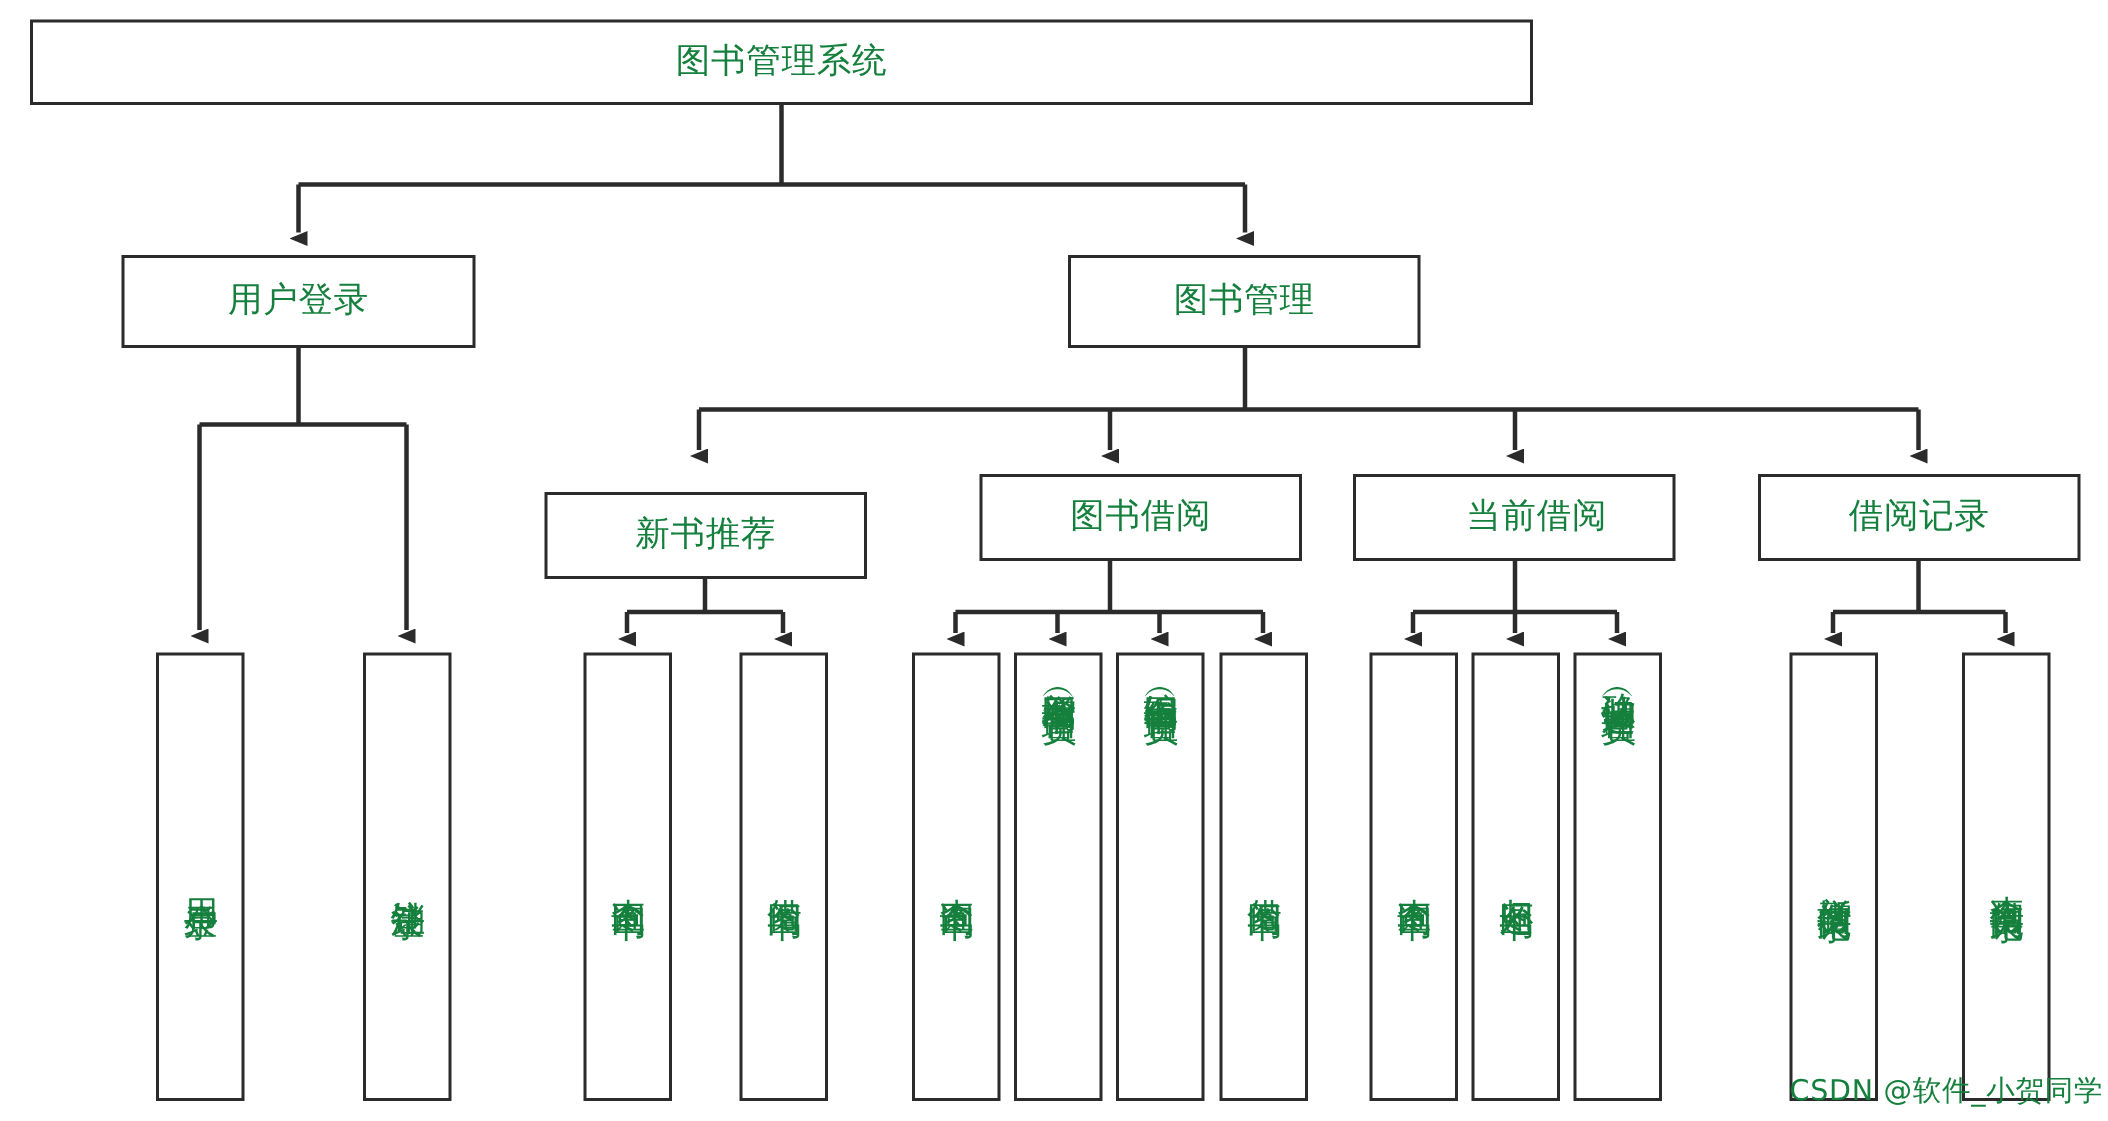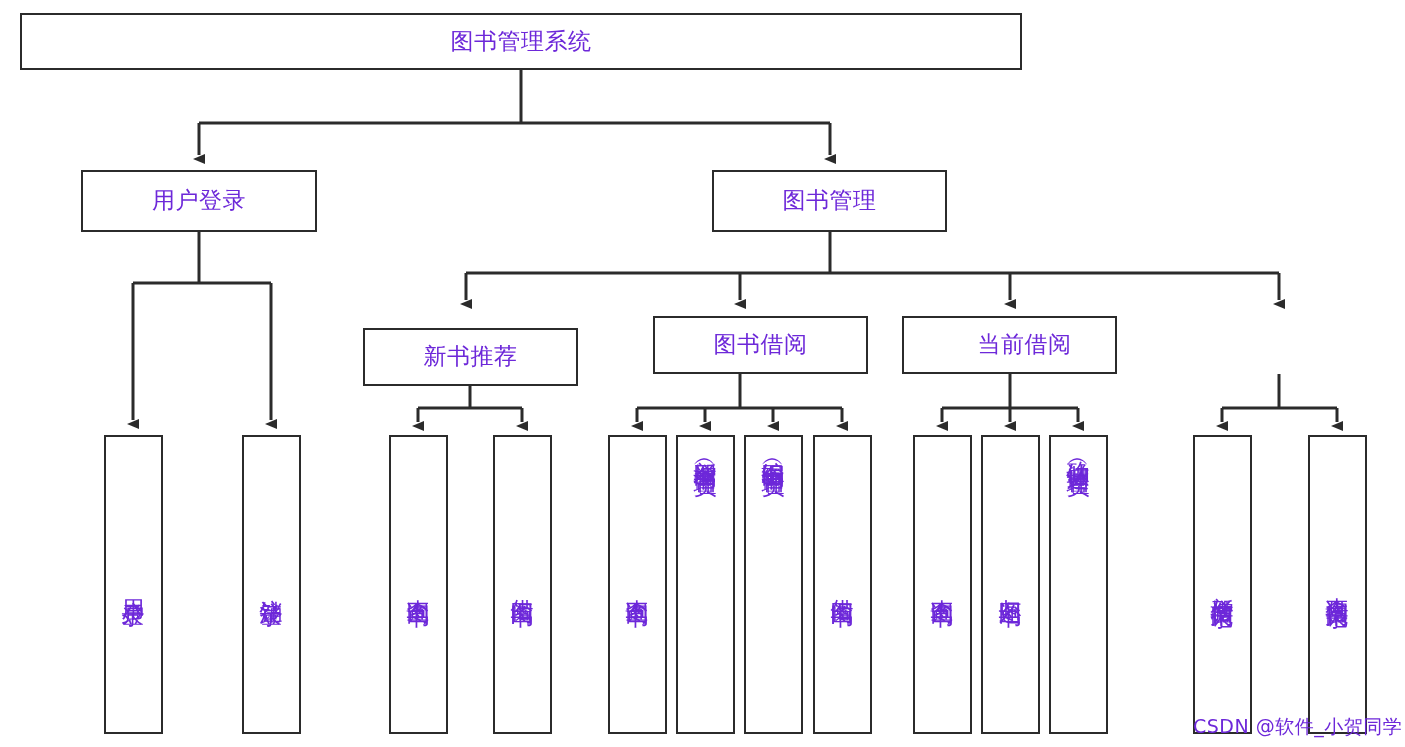--- a/index.html
+++ b/index.html
@@ -27,21 +27,21 @@
     pointer-events: none;
   }
   .node {
     position: absolute;
     box-sizing: border-box;
     border: 2.5px solid #2b2b2b;
     background: #ffffff;
     display: flex;
     align-items: center;
     justify-content: center;
-    color: #6d28d9;
+    color: #15803d;
   }
   .node-label {
     display: block;
     text-align: center;
     letter-spacing: 0.5px;
   }
   .node.horiz .node-label {
     writing-mode: horizontal-tb;
     font-size: 23px;
     line-height: 1.1;
@@ -58,21 +58,21 @@
     line-height: 1.22;
     letter-spacing: 2px;
     white-space: nowrap;
   }
   .node.vert.centered {
     align-items: center;
     padding-top: 0;
   }
   .watermark {
     position: absolute;
-    color: #6d28d9;
+    color: #15803d;
     font-size: 19px;
     white-space: nowrap;
     letter-spacing: 0.5px;
   }
 </style>
 </head>
 <body>
 
 <div id="canvas">
 
@@ -144,20 +144,23 @@
 
   <div class="node horiz" style="left:363px; top:316px; width:215px; height:58px;margin-top:12px;">
     <span class="node-label">新书推荐</span>
   </div>
   <div class="node horiz" style="left:633px; top:316px; width:215px; height:58px;margin-left:20px;">
     <span class="node-label">图书借阅</span>
   </div>
   <div class="node horiz" style="left:902px; top:316px; width:215px; height:58px;padding-left:30px;">
     <span class="node-label">当前借阅</span>
   </div>
+  <div class="node horiz" style="left:1172px; top:316px; width:215px; height:58px;">
+    <span class="node-label">借阅记录</span>
+  </div>
 
   <div class="node vert centered" style="left:104px; top:435px; width:59px; height:299px;">
     <span class="node-label">用户登录</span>
   </div>
   <div class="node vert centered" style="left:242px; top:435px; width:59px; height:299px;">
     <span class="node-label">注销登录</span>
   </div>
 
   <div class="node vert centered" style="left:389px; top:435px; width:59px; height:299px;">
     <span class="node-label">查询图书</span>

